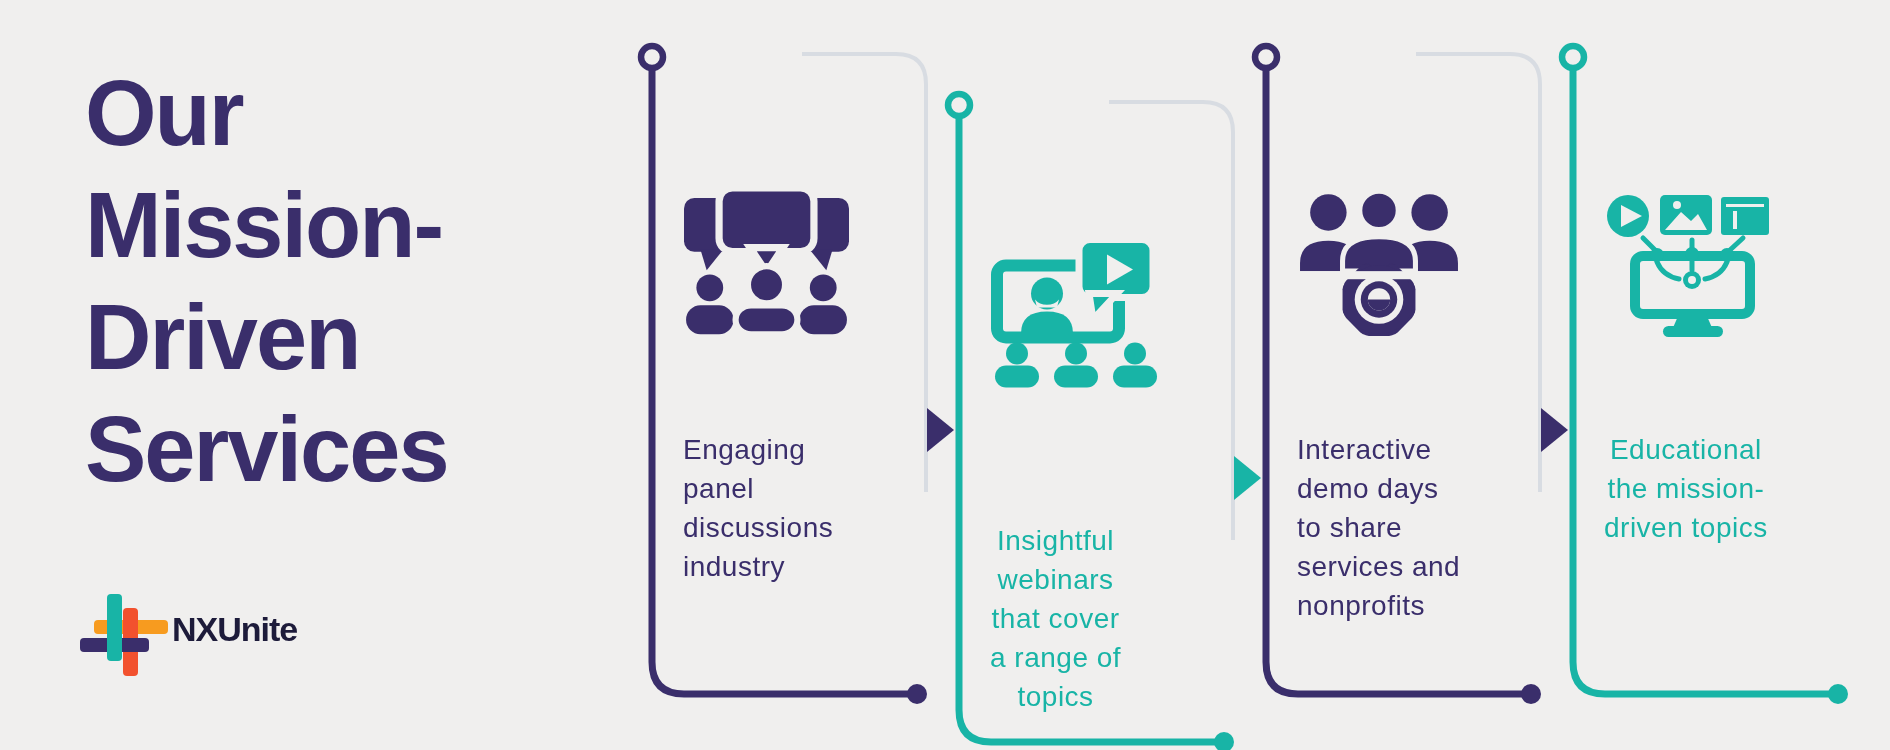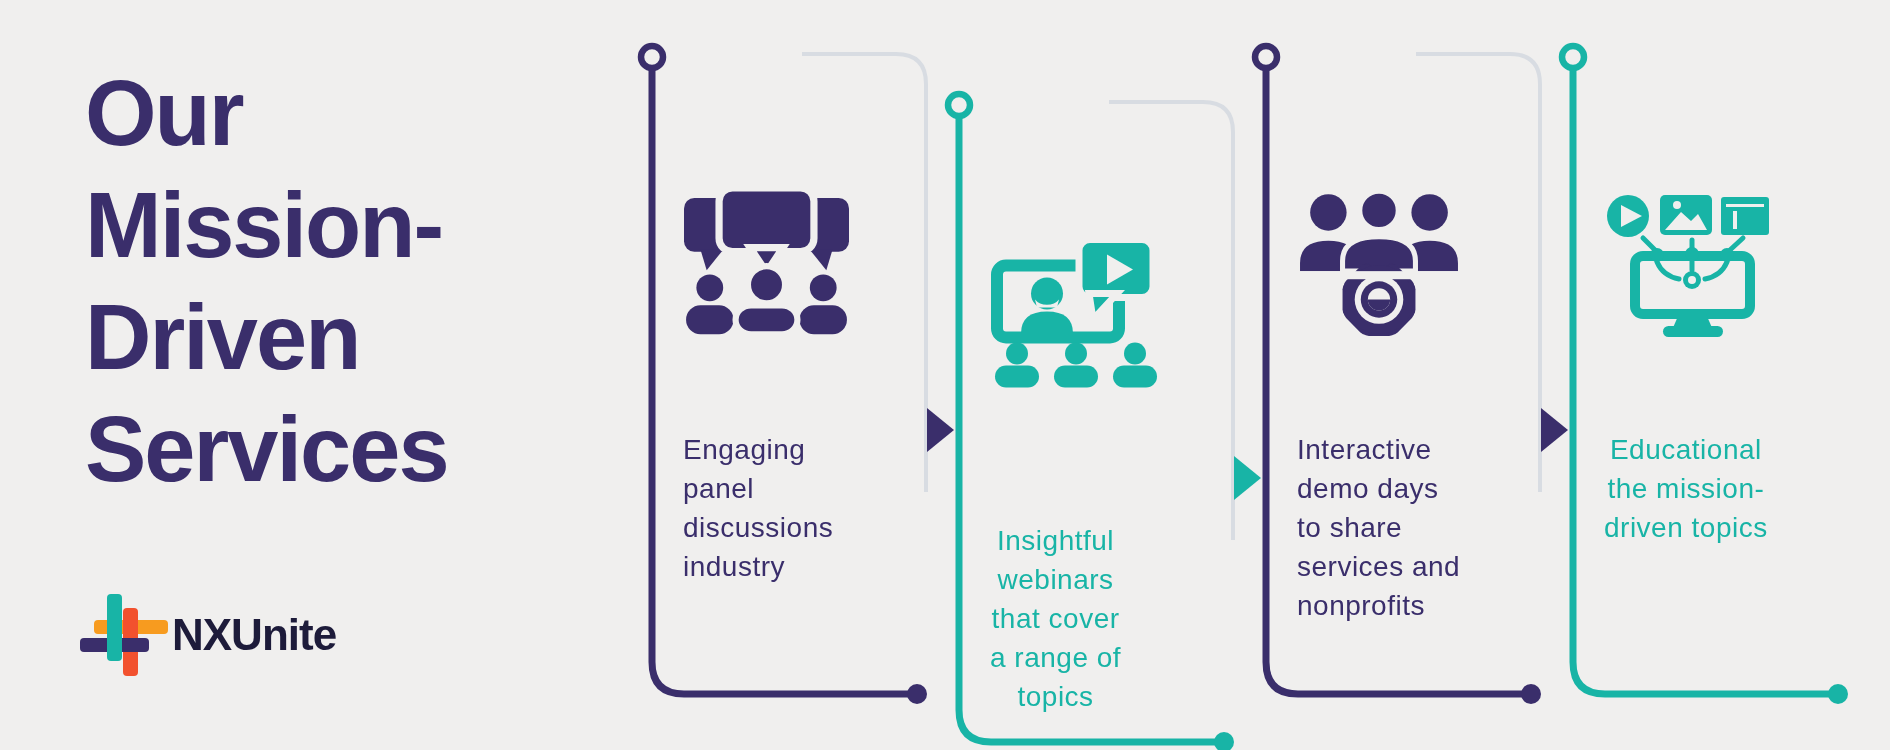--- a/index.html
+++ b/index.html
@@ -28,21 +28,21 @@
   }
   .title span{display:block;}
   .logo{position:absolute;left:0;top:0;}
   .logo-bar{position:absolute;border-radius:4px;}
   .bar-orange{left:94px;top:620px;width:74px;height:14px;background:var(--logo-orange);z-index:1;}
   .bar-red{left:123px;top:608px;width:15px;height:68px;background:var(--logo-red);z-index:2;}
   .bar-purple{left:80px;top:638px;width:69px;height:14px;background:var(--navy);z-index:3;}
   .bar-teal{left:107px;top:594px;width:15px;height:67px;background:var(--teal);z-index:4;}
   .logo-text{
     position:absolute;left:172px;top:610px;
-    font-size:44px;font-weight:800;letter-spacing:-1px;
+    font-size:34px;font-weight:800;letter-spacing:-1px;
     color:var(--logo-dark);
   }
   
   .card{position:absolute;top:0;width:310px;height:750px;}
   .c0{left:636px;} .c1{left:943px;margin-top:48px;} .c2{left:1250px;} .c3{left:1557px;}
   .connector{position:absolute;left:0;top:41px;}
   .grayframe{position:absolute;left:156px;top:50px;}
   .card-icon{position:absolute;left:48px;top:186px;}
   .c0 .card-icon,.c2 .card-icon{color:var(--navy);}
   .c1 .card-icon,.c3 .card-icon{color:var(--teal);}

